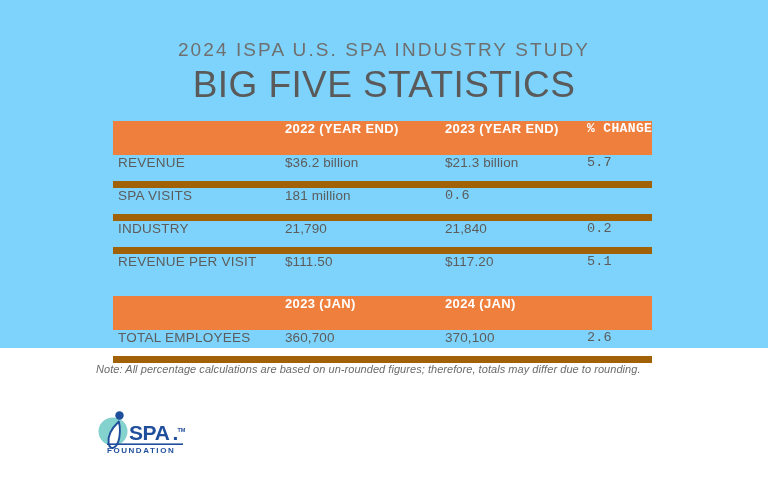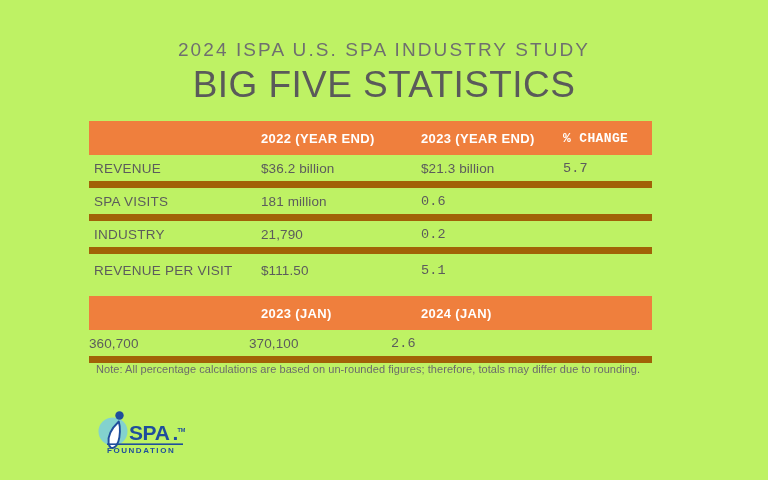--- a/index.html
+++ b/index.html
@@ -11,22 +11,22 @@
     width: 768px;
     height: 480px;
     overflow: hidden;
     font-family: "Liberation Sans", sans-serif;
     -webkit-font-smoothing: antialiased;
   }
 
   .page {
     position: relative;
     width: 768px;
-    height: 480px;
-    background: #bef264;
+    height: 348px;
+    background: #7dd3fc;
   }
 
   
   .heading {
     position: absolute;
     left: 0;
     top: 38px;
     width: 768px;
     text-align: center;
   }
@@ -51,22 +51,22 @@
   
   .table {
     position: absolute;
     left: 89px;
     top: 121px;
     width: 563px;
   }
   .row {
     position: relative;
     display: flex;
-    align-items: center;
     box-sizing: border-box;
+    margin-left: 24px;
   }
   .row.header-row {
     background: #ef7f3d;
     height: 34px;
   }
   .row.data-row {
     height: 33px;
     border-bottom: 7px solid #a16207;
   }
   .row.data-row.no-border {
@@ -107,20 +107,21 @@
     white-space: nowrap;
   }
 
   
   .note {
     position: absolute;
     left: 96px;
     top: 362px;
     width: 545px;
     font-size: 11px;
+    font-style: italic;
     font-weight: 400;
     color: #6b6b6b;
     line-height: 15px;
     letter-spacing: 0.05px;
   }
 
   
   .logo {
     position: absolute;
     left: 93px;
@@ -158,39 +159,42 @@
 
     <div class="row data-row">
       <div class="c0">SPA VISITS</div>
       <div class="c1">181 million</div>
       <div class="c3">0.6</div>
     </div>
 
     <div class="row data-row">
       <div class="c0">INDUSTRY</div>
       <div class="c1">21,790</div>
+      <div class="c2">21,840</div>
       <div class="c3">0.2</div>
     </div>
 
     <div class="row data-row no-border">
       <div class="c0">REVENUE PER VISIT</div>
       <div class="c1">$111.50</div>
+      <div class="c2">$117.20</div>
       <div class="c3">5.1</div>
     </div>
 
     <div class="row spacer"></div>
 
     <div class="row header-row">
       <div class="c0"></div>
       <div class="c1">2023 (JAN)</div>
       <div class="c2">2024 (JAN)</div>
       <div class="c3"></div>
     </div>
 
     <div class="row data-row">
+      <div class="c0">TOTAL EMPLOYEES</div>
       <div class="c1">360,700</div>
       <div class="c2">370,100</div>
       <div class="c3">2.6</div>
     </div>
 
   </div>
 
   <div class="note">Note: All percentage calculations are based on un-rounded figures; therefore, totals may differ due to rounding.</div>
 
   <div class="logo">

